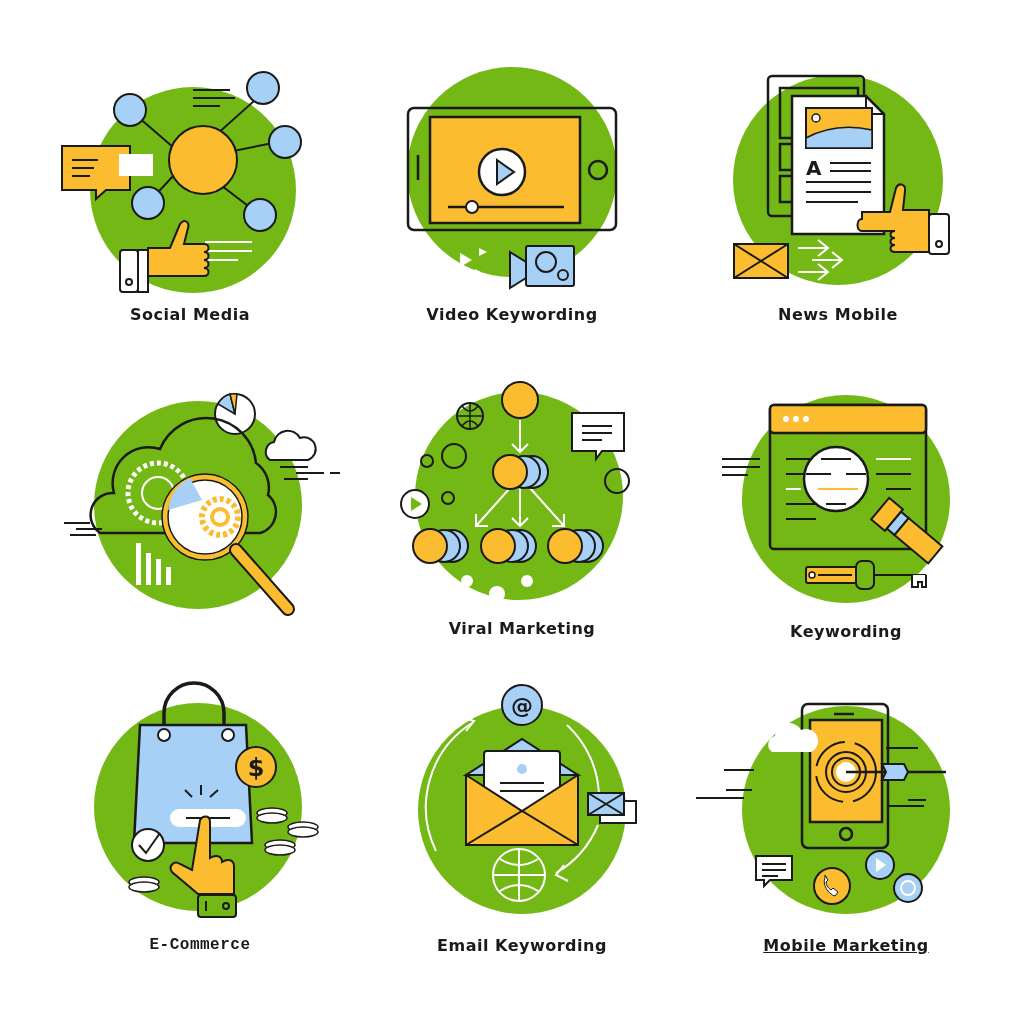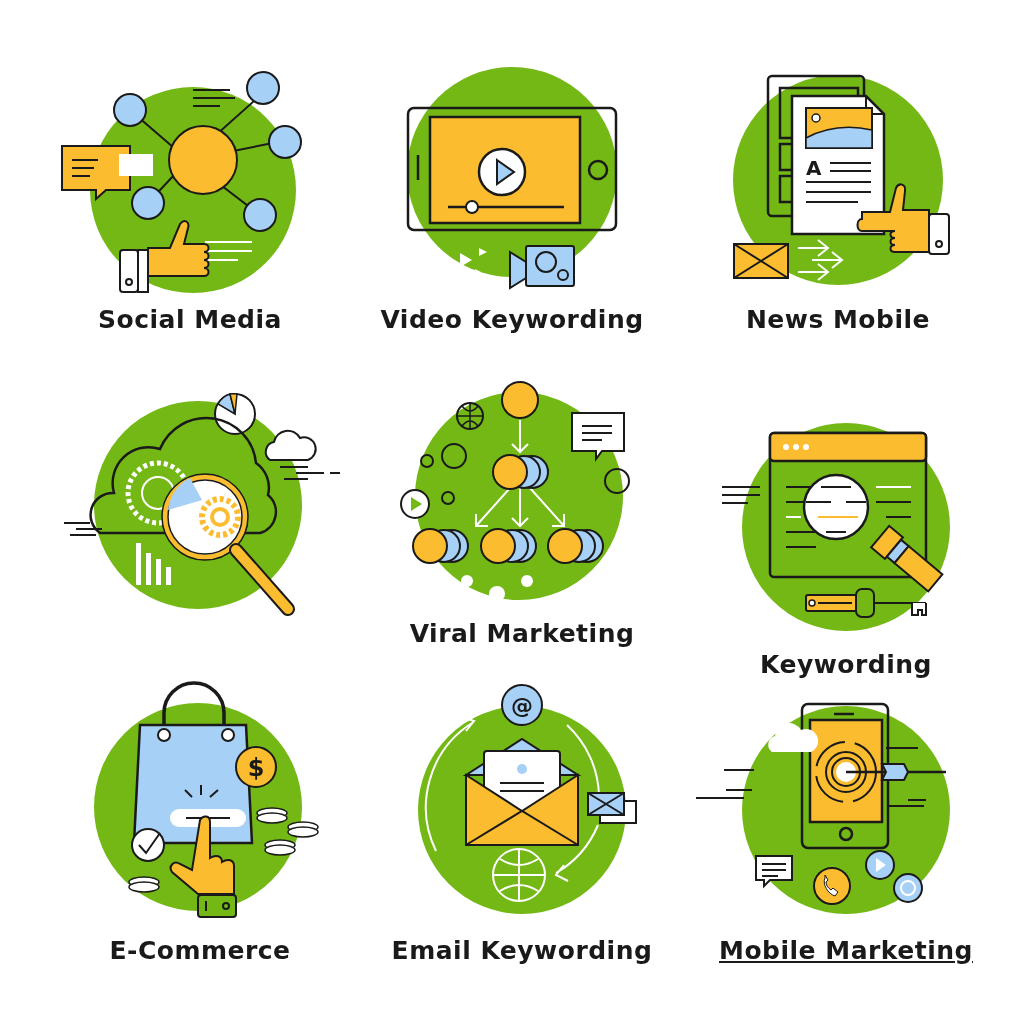--- a/index.html
+++ b/index.html
@@ -1,19 +1,19 @@
 <!DOCTYPE html>
 <html><head>
 <meta charset="utf-8">
 <style>
   html,body{margin:0;padding:0;background:#ffffff;}
   body{width:1024px;height:1024px;position:relative;overflow:hidden;font-family:"DejaVu Sans","Liberation Sans",sans-serif;}
   .tile{position:absolute;width:320px;height:320px;}
   .tile svg{position:absolute;left:0;top:0;width:320px;height:300px;overflow:visible;}
-  .label{position:absolute;left:0;width:100%;text-align:center;font-size:25px;font-weight:bold;color:#1a1a1a;letter-spacing:0.5px;}
+  .label{position:absolute;left:0;width:100%;text-align:center;font-size:16px;font-weight:bold;color:#1a1a1a;letter-spacing:0.5px;}
 </style>
 </head>
 <body>
 
 <div class="tile" style="left:30px;top:60px;">
   <svg viewBox="0 0 320 300">
     <circle cx="163" cy="130" r="103" fill="#74b816"></circle>
 
     <g stroke="#1a1a1a" stroke-width="2">
       <line x1="158" y1="100" x2="100" y2="50"></line>
@@ -208,21 +208,21 @@
         <circle cx="217" cy="170" r="16" fill="#a6d0f5"></circle>
         <circle cx="203" cy="170" r="17" fill="#fbbd2f"></circle>
     </g>
     <circle cx="105" cy="205" r="6" fill="#ffffff"></circle>
     <circle cx="165" cy="205" r="6" fill="#ffffff"></circle>
     <circle cx="135" cy="218" r="8" fill="#ffffff"></circle>
   </svg>
   <div class="label" style="top:243px;">Viral Marketing</div>
 </div>
 
-<div class="tile" style="left:686px;top:407px;">
+<div class="tile" style="left:686px;top:379px;">
   <svg viewBox="0 0 320 300">
     <circle cx="160" cy="120" r="104" fill="#74b816"></circle>
     <rect x="84" y="26" width="156" height="144" rx="4" fill="none" stroke="#1a1a1a" stroke-width="2.5"></rect>
     <rect x="84" y="26" width="156" height="28" rx="4" fill="#fbbd2f" stroke="#1a1a1a" stroke-width="2.5"></rect>
     <circle cx="100" cy="40" r="3" fill="#ffffff"></circle>
       <circle cx="110" cy="40" r="3" fill="#ffffff"></circle>
       <circle cx="120" cy="40" r="3" fill="#ffffff"></circle>
     <g stroke="#1a1a1a" stroke-width="2">
       <line x1="100" y1="80" x2="140" y2="80"></line>
         <line x1="100" y1="95" x2="140" y2="95"></line>
@@ -295,21 +295,21 @@
     </g>
 
     <circle cx="108" cy="160" r="16" fill="#ffffff" stroke="#1a1a1a" stroke-width="2"></circle>
     <path d="M99 160 l7 8 l14 -20" fill="none" stroke="#1a1a1a" stroke-width="2"></path>
 
     <path d="M160 135 c3 -5 10 -5 10 2 v36 c6 -4 12 -2 12 4 c6 -4 12 -2 12 4 v28 h-36 l-26 -22 c-4 -6 2 -12 8 -8 l12 6 z" fill="#fbbd2f" stroke="#1a1a1a" stroke-width="2"></path>
     <rect x="158" y="210" width="38" height="22" rx="3" fill="#74b816" stroke="#1a1a1a" stroke-width="2"></rect>
     <line x1="166" y1="216" x2="166" y2="226" stroke="#1a1a1a" stroke-width="2"></line>
     <circle cx="186" cy="221" r="3" fill="none" stroke="#1a1a1a" stroke-width="2"></circle>
   </svg>
-  <div class="label" style="top:251px;">E-Commerce</div>
+  <div class="label" style="top:251px;font-family:Liberation Mono, monospace;">E-Commerce</div>
 </div>
 
 <div class="tile" style="left:362px;top:685px;">
   <svg viewBox="0 0 320 300">
     <circle cx="160" cy="125" r="104" fill="#74b816"></circle>
 
     <path d="M110 38 a100 100 0 0 0 -36 128" fill="none" stroke="#ffffff" stroke-width="2"></path>
     <path d="M205 40 a100 100 0 0 1 32 70" fill="none" stroke="#ffffff" stroke-width="2"></path>
     <path d="M236 140 a100 100 0 0 1 -42 48" fill="none" stroke="#ffffff" stroke-width="2"></path>
     <path d="M100 32 l12 4 l-8 10" fill="none" stroke="#ffffff" stroke-width="2"></path>

